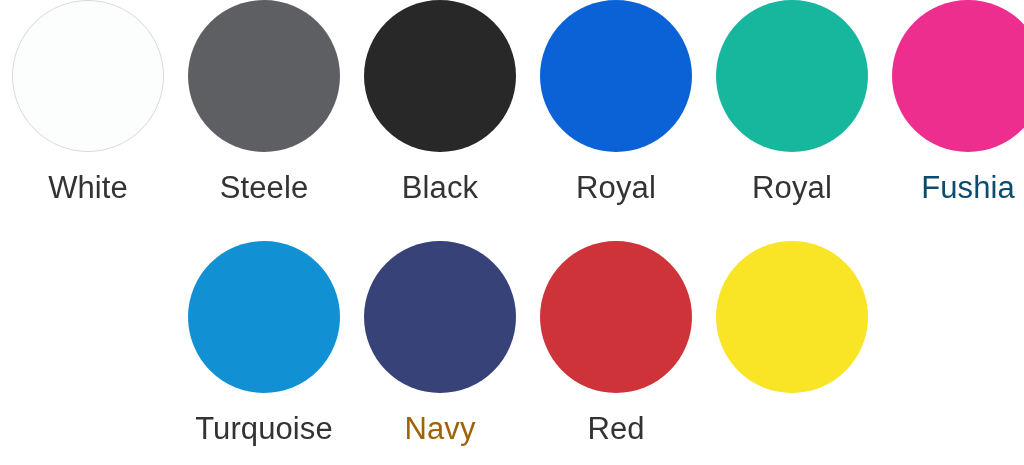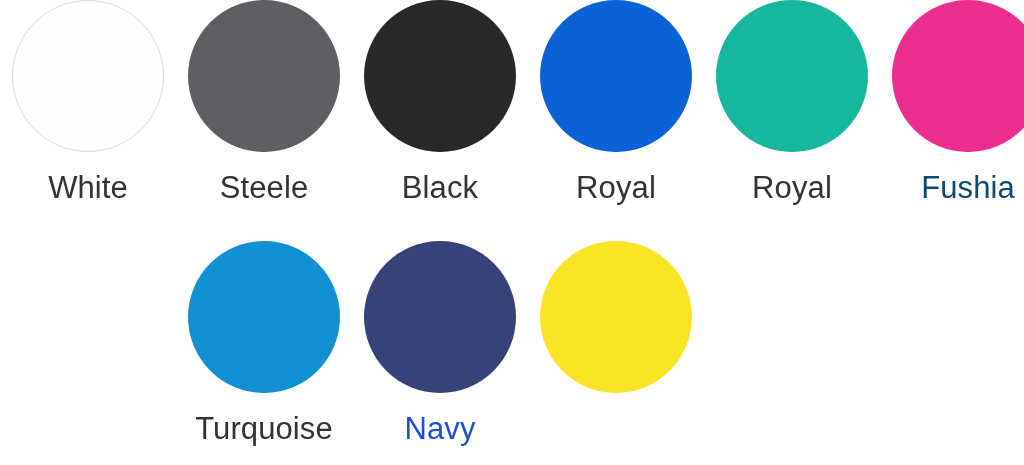--- a/index.html
+++ b/index.html
@@ -99,20 +99,24 @@
     </div>
   </div>
 
   <div class="swatch-row" id="row-2">
     <div class="swatch-cell">
       <div class="swatch-circle" style="background: rgb(17, 145, 211);"></div>
       <div class="swatch-label" style="color: rgb(51, 51, 51);">Turquoise</div>
     </div>
     <div class="swatch-cell">
       <div class="swatch-circle" style="background: rgb(55, 66, 121);"></div>
-      <div class="swatch-label" style="color: #1d4ed8;">Navy</div>
+      <div class="swatch-label" style="color: #a16207;">Navy</div>
+    </div>
+    <div class="swatch-cell">
+      <div class="swatch-circle" style="background: rgb(206, 51, 57);"></div>
+      <div class="swatch-label" style="color: rgb(51, 51, 51);">Red</div>
     </div>
     <div class="swatch-cell">
       <div class="swatch-circle" style="background: rgb(249, 228, 38);"></div>
     </div>
   </div>
 
 </div>
 
 </body></html>

